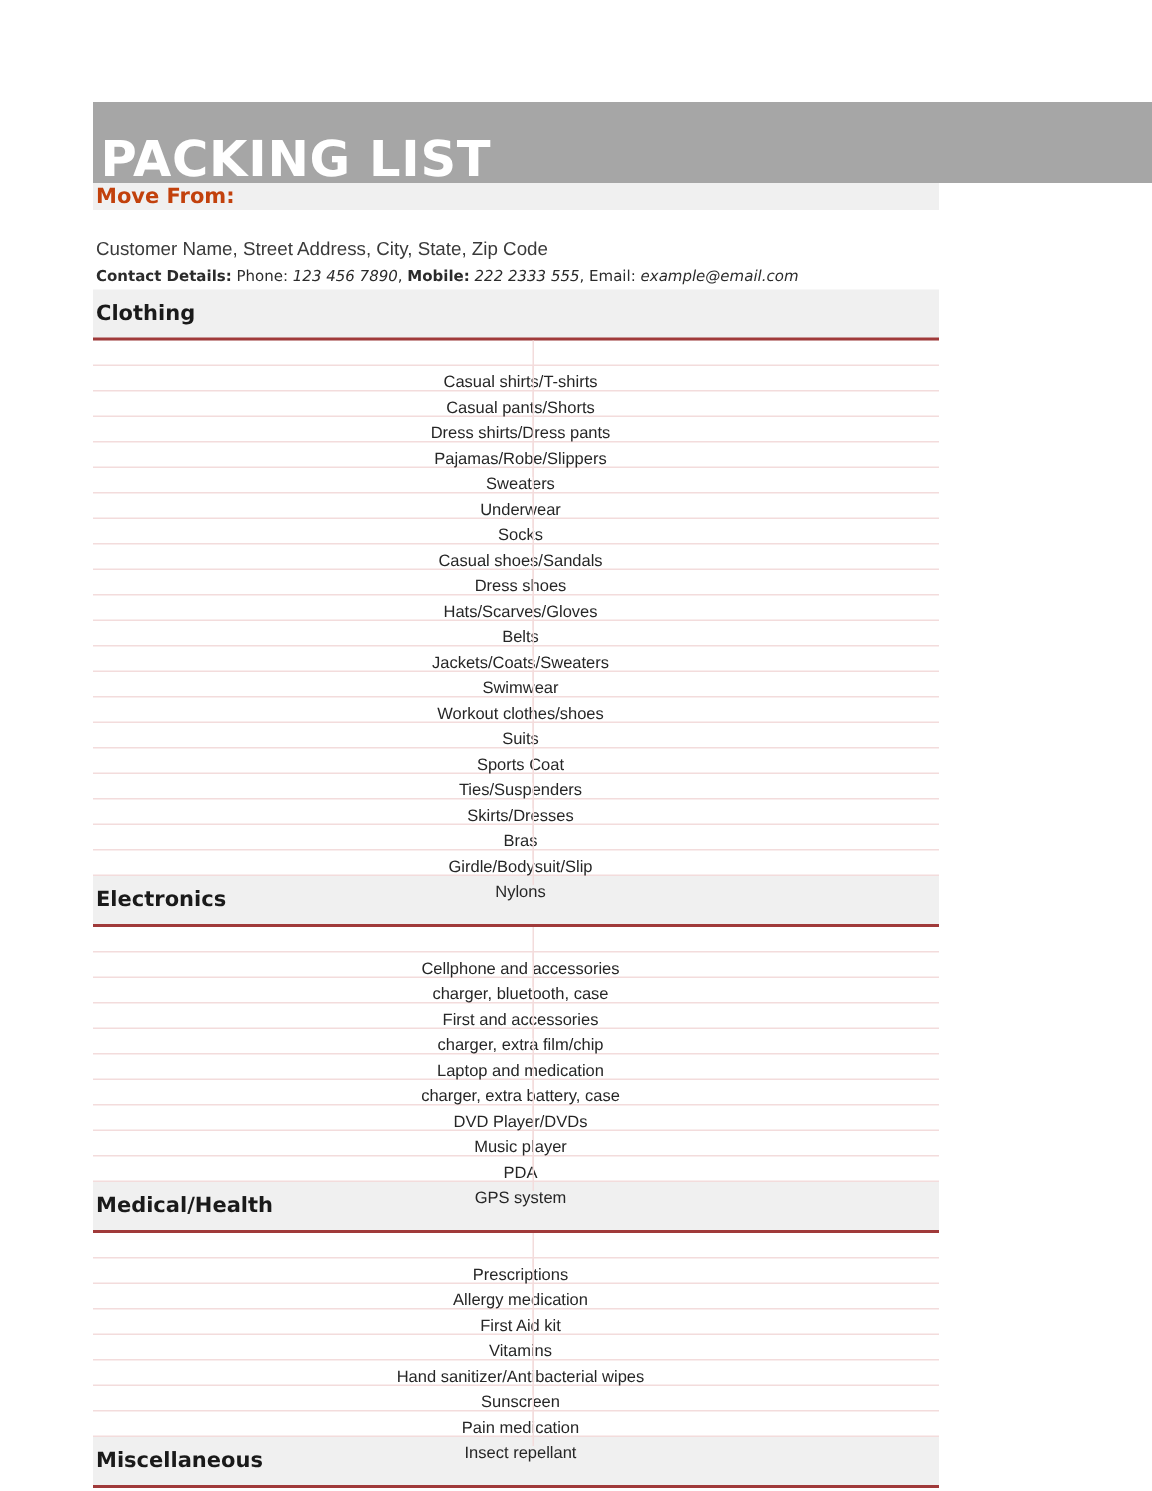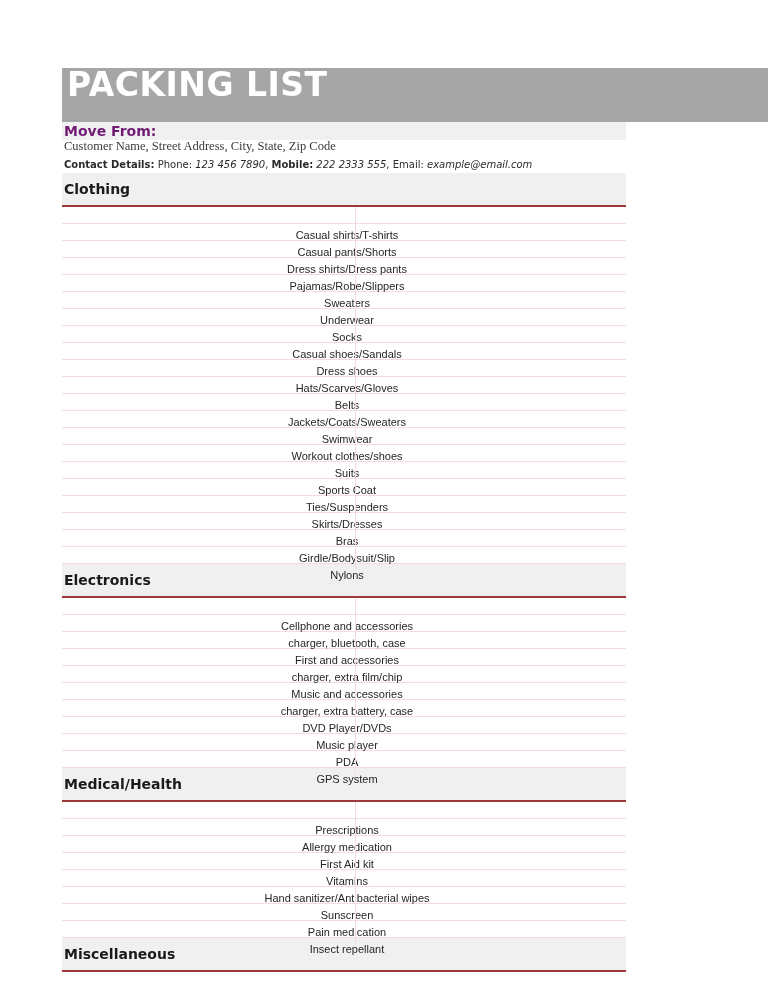--- a/index.html
+++ b/index.html
@@ -24,21 +24,21 @@
 
   
   .title-banner {
     position: absolute;
     left: 62px;
     top: 68px;
     width: 706px;
     height: 54px;
     background: #a6a6a6;
     display: flex;
-    align-items: flex-start;
+    align-items: flex-end;
   }
   .title-text {
     color: #ffffff;
     font-size: 33px;
     font-weight: bold;
     letter-spacing: 0.5px;
     padding-left: 5px;
     line-height: 1;
     font-family: "DejaVu Sans", sans-serif;
   }
@@ -57,29 +57,29 @@
     height: 18px;
     display: flex;
     align-items: center;
     padding-left: 2px;
     box-sizing: border-box;
   }
   .band-header .band-label {
     font-family: "DejaVu Sans", sans-serif;
     font-size: 14px;
     font-weight: bold;
-    color: #701a75;
+    color: #c2410c;
     line-height: 1;
   }
 
   .addr-line {
-    font-family: Liberation Serif, serif;
+    font-family: Liberation Sans, sans-serif;
     font-size: 12.5px;
     color: #3a3a3a;
-    padding: 0 0 3px 2px;
+    padding: 20px 0 3px 2px;
     line-height: 1.1;
     white-space: nowrap;
   }
   .contact-line {
     font-family: "DejaVu Sans", sans-serif;
     font-size: 10px;
     color: #2b2b2b;
     padding: 1px 0 2px 2px;
     line-height: 1.35;
     white-space: nowrap;
@@ -263,21 +263,21 @@
           <div class="item-row">
             <div class="check-cell"></div>
             <div class="item-label">First and accessories</div>
           </div>
           <div class="item-row">
             <div class="check-cell"></div>
             <div class="item-label">charger, extra film/chip</div>
           </div>
           <div class="item-row">
             <div class="check-cell"></div>
-            <div class="item-label">Music and accessories</div>
+            <div class="item-label">Laptop and medication</div>
           </div>
           <div class="item-row">
             <div class="check-cell"></div>
             <div class="item-label">charger, extra battery, case</div>
           </div>
           <div class="item-row">
             <div class="check-cell"></div>
             <div class="item-label">DVD Player/DVDs</div>
           </div>
           <div class="item-row">

